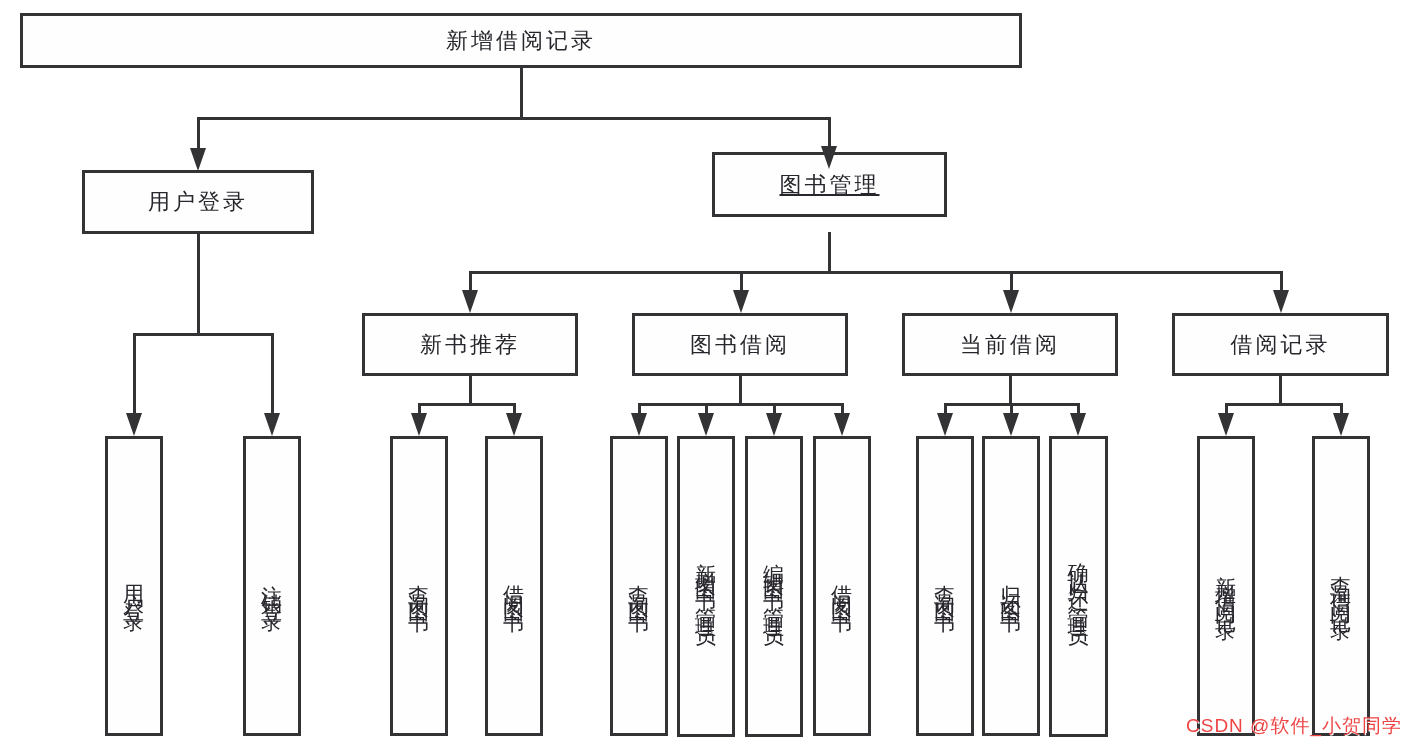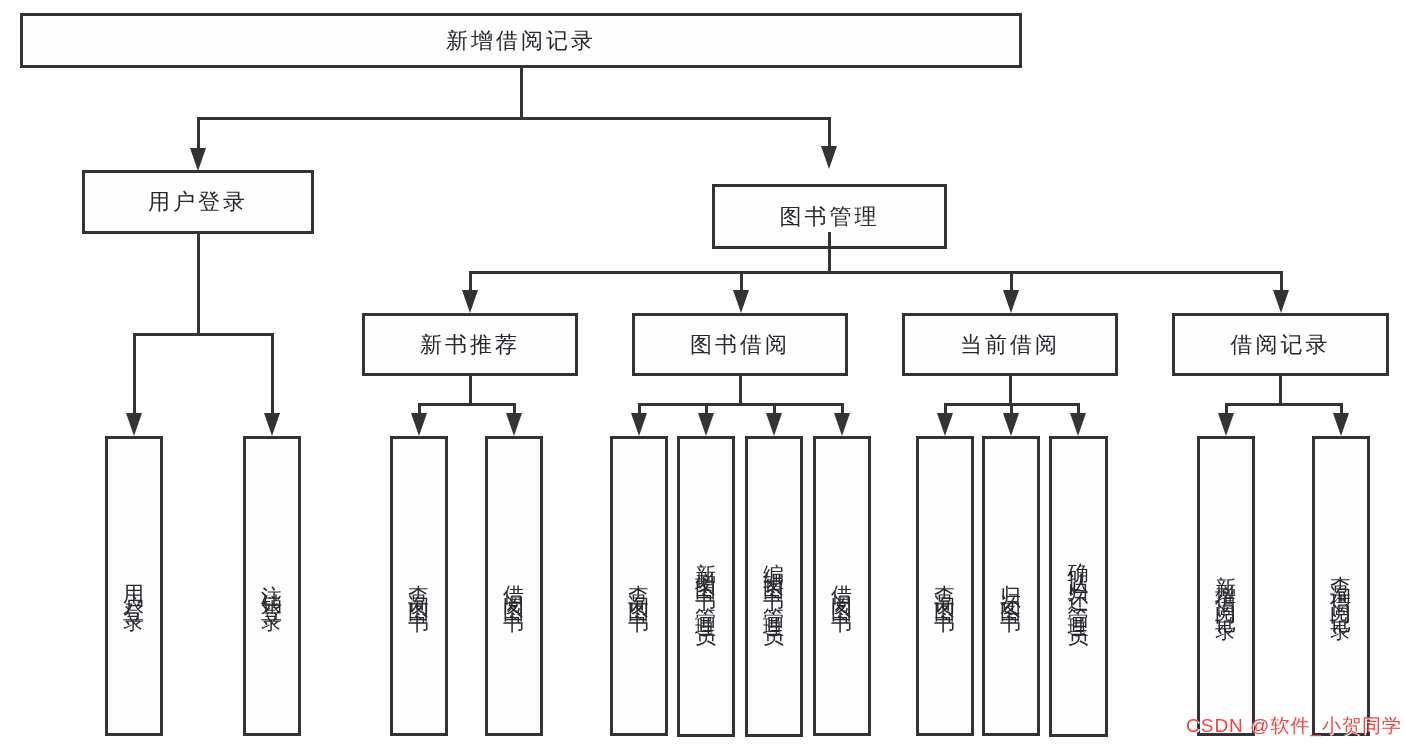--- a/index.html
+++ b/index.html
@@ -70,21 +70,21 @@
 </style>
 </head>
 <body>
 
 <div id="canvas">
 
   <div class="box" style="left:20px; top:13px; width:1002px; height:55px;">新增借阅记录</div>
 
   <div class="box" style="left:82px; top:170px; width:232px; height:64px;">用户登录</div>
 
-  <div class="box" style="left:712px; top:184px; width:235px; height:65px;">图书管理</div>
+  <div class="box" style="left:712px; top:152px; width:235px; height:65px;text-decoration:underline;">图书管理</div>
 
   <div class="box" style="left:632px; top:313px; width:216px; height:63px;">图书借阅</div>
 
   <div class="box" style="left:362px; top:313px; width:216px; height:63px;">新书推荐</div>
 
   <div class="box" style="left:902px; top:313px; width:216px; height:63px;">当前借阅</div>
 
   <div class="box" style="left:1172px; top:313px; width:217px; height:63px;">借阅记录</div>
 
   <div class="box leaf" style="left:105px; top:436px; width:58px; height:300px;">用户登录</div>

